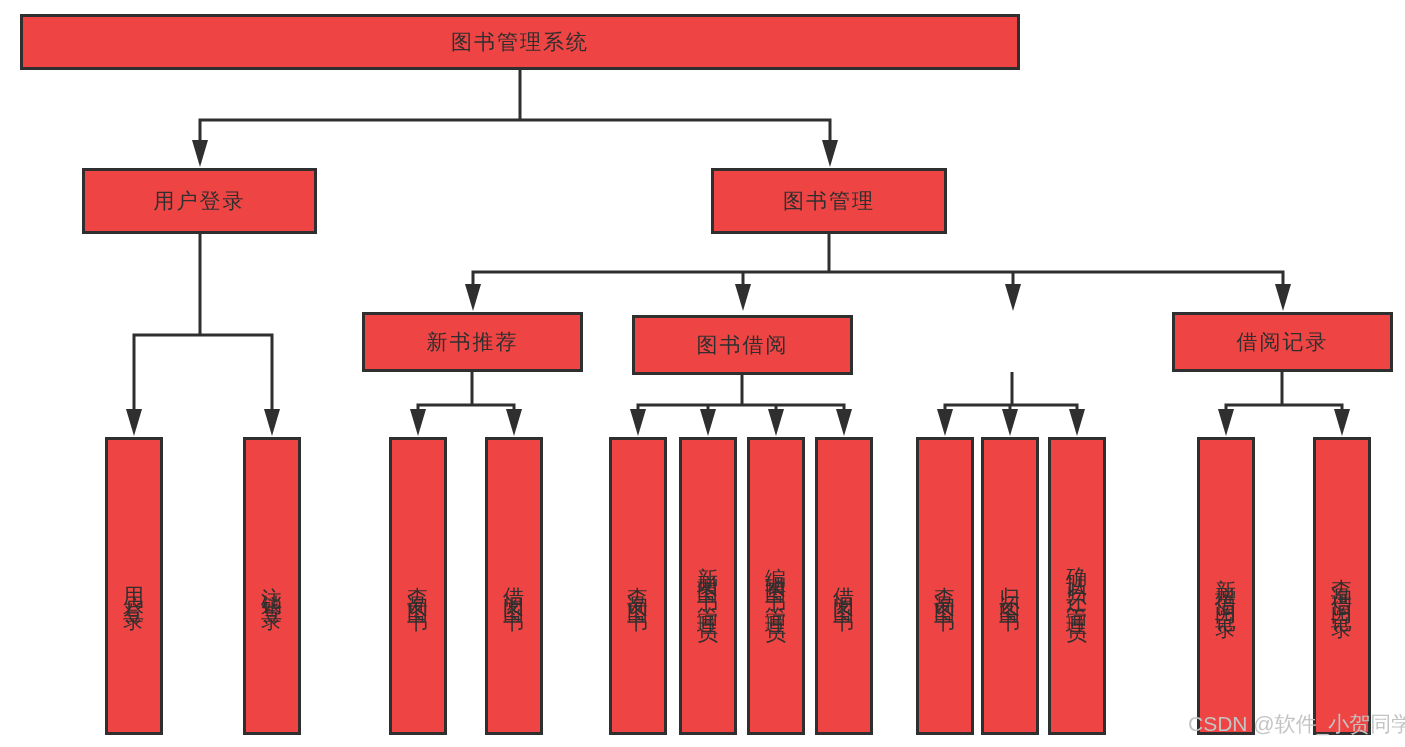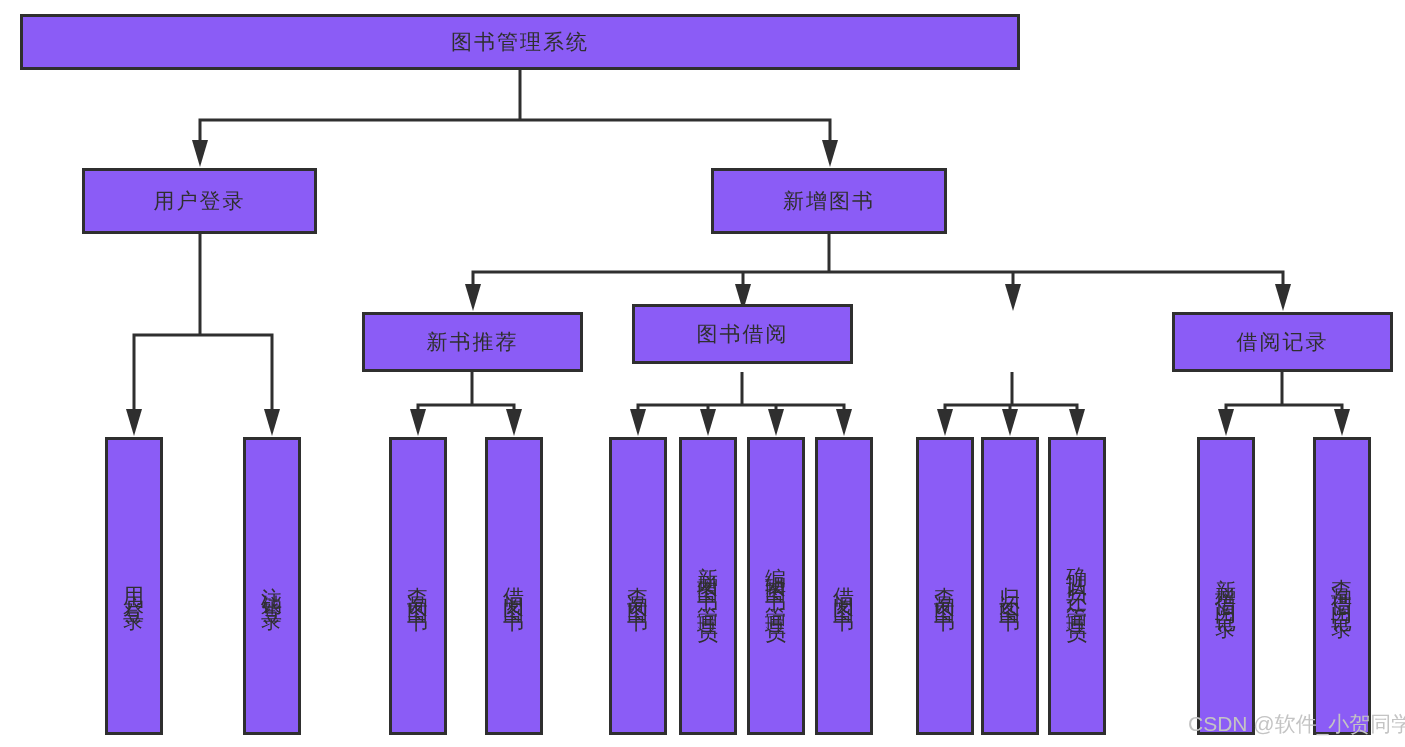--- a/index.html
+++ b/index.html
@@ -16,21 +16,21 @@
     left: 0; top: 0;
     width: 1405px; height: 747px;
     pointer-events: none;
   }
   .wires path.ln { fill: none; stroke: #2f2f2f; stroke-width: 3; }
   .wires path.ar { fill: #2f2f2f; stroke: none; }
   .hnode, .vnode {
     position: absolute;
     box-sizing: border-box;
     border: 3px solid #2f2f2f;
-    background: #8b5cf6;
+    background: #ef4444;
     display: flex;
     align-items: center;
     justify-content: center;
     color: #2f2f2f;
   }
   .hnode span {
     font-size: 21px;
     letter-spacing: 2px;
     white-space: nowrap;
   }
@@ -40,21 +40,21 @@
     font-size: 21px;
     line-height: 1;
     letter-spacing: 8px;
     white-space: nowrap;
   }
   
   .n-root   { left: 20px;  top: 14px;  width: 1000px; height: 56px; }
   .n-login  { left: 82px;  top: 168px; width: 235px;  height: 66px; }
   .n-mgmt   { left: 711px; top: 168px; width: 236px;  height: 66px; }
   .n-g0 { left: 362px;  top: 312px; width: 221px; height: 60px; }
-  .n-g1 { left: 632px;  top: 304px; width: 221px; height: 60px; }
+  .n-g1 { left: 632px;  top: 315px; width: 221px; height: 60px; }
   .n-g2 { left: 902px;  top: 312px; width: 221px; height: 60px; }
   .n-g3 { left: 1172px; top: 312px; width: 221px; height: 60px; }
   .vnode { top: 437px; width: 58px; height: 298px; }
   .l-0  { left: 105px; }
   .l-1  { left: 243px; }
   .l-2  { left: 389px; }
   .l-3  { left: 485px; }
   .l-4  { left: 609px; }
   .l-5  { left: 679px; }
   .l-6  { left: 747px; }
@@ -128,21 +128,21 @@
   </svg>
 
   <div class="hnode n-root">
     <span>图书管理系统</span>
   </div>
 
   <div class="hnode n-login">
     <span>用户登录</span>
   </div>
   <div class="hnode n-mgmt">
-    <span>新增图书</span>
+    <span>图书管理</span>
   </div>
 
   <div class="hnode n-g0">
     <span>新书推荐</span>
   </div>
   <div class="hnode n-g1">
     <span>图书借阅</span>
   </div>
   <div class="hnode n-g3">
     <span>借阅记录</span>

